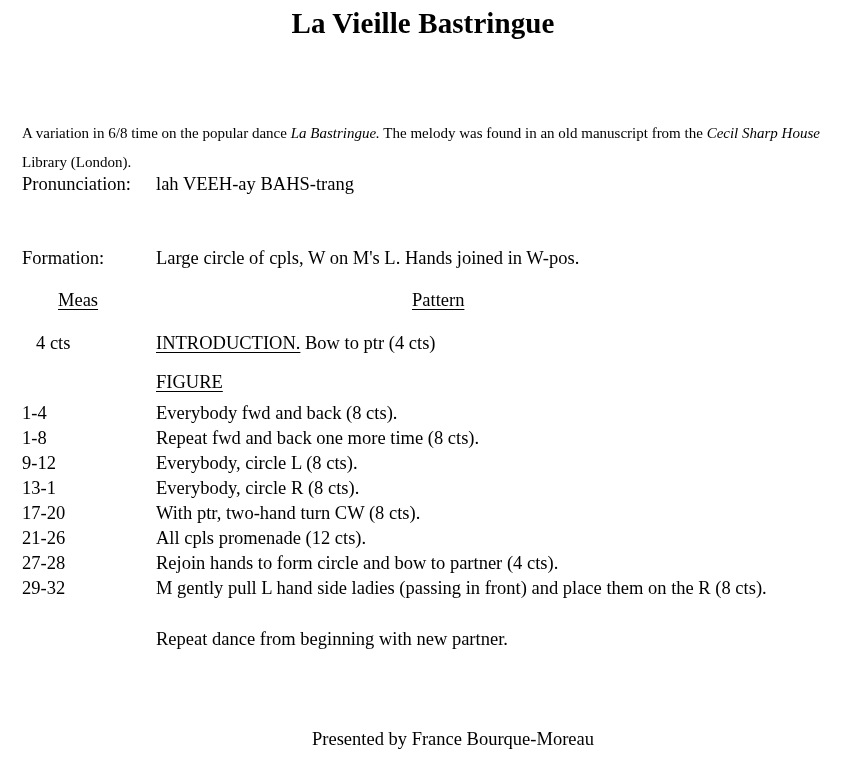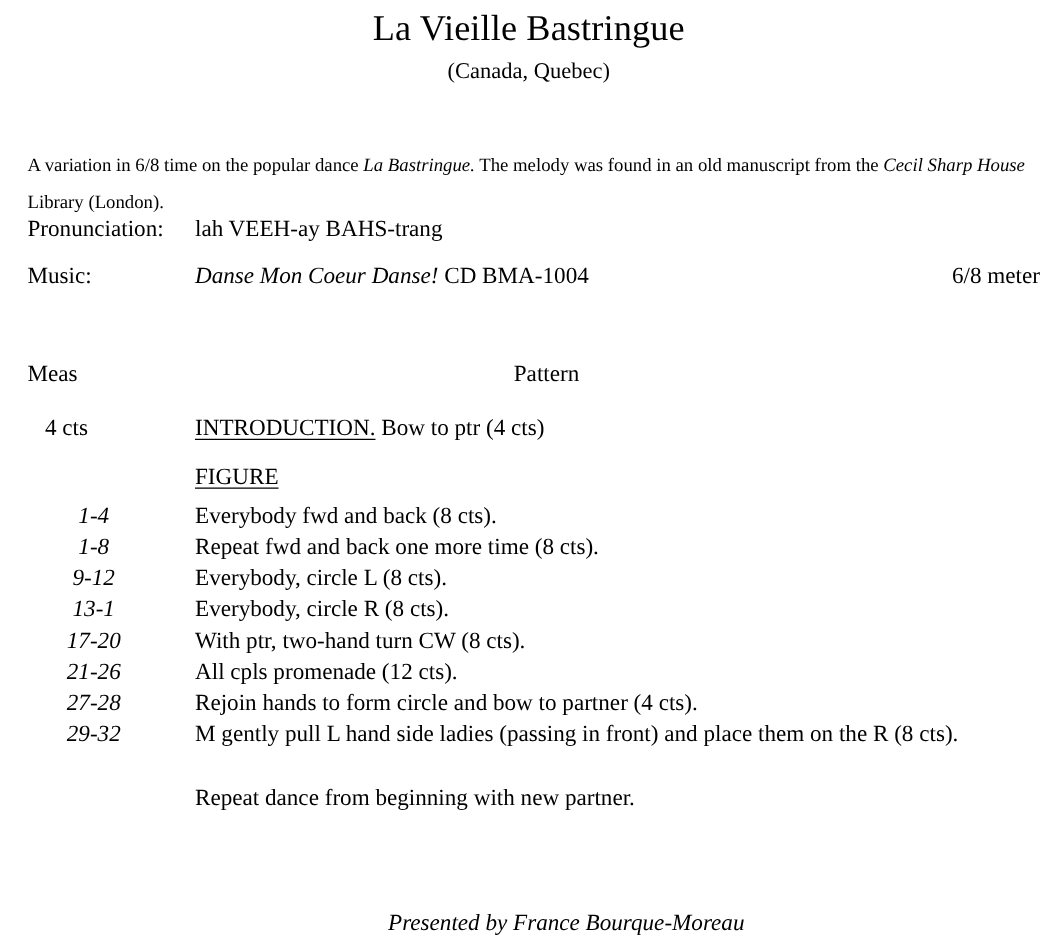--- a/index.html
+++ b/index.html
@@ -24,21 +24,21 @@
   }
 
   
   .doc-title {
     position: absolute;
     top: 6px;
     left: 0;
     width: 846px;
     text-align: center;
     font-size: 29px;
-    font-weight: normal;
+    font-weight: bold;
     letter-spacing: 0.1px;
     line-height: 34px;
   }
   .doc-subtitle {
     position: absolute;
     top: 44px;
     left: 0;
     width: 846px;
     text-align: center;
     font-size: 18px;
@@ -84,45 +84,46 @@
   #row-pronunciation { top: 172px; }
   #row-music         { top: 209px; }
   #row-formation     { top: 246px; }
 
   
   .col-header {
     position: absolute;
     top: 288px;
     font-size: 18.5px;
     line-height: 24px;
+    text-decoration: underline;
     text-underline-offset: 3px;
+    margin-left: 36px;
   }
   #hdr-meas    { left: 22px; }
-  #hdr-pattern { left: 411px; }
+  #hdr-pattern { left: 376px; }
 
   
   .body-row {
     position: absolute;
     left: 0;
     width: 846px;
     font-size: 18.5px;
     line-height: 24px;
   }
   .body-row .meas {
     position: absolute;
     left: 36px;
     width: 110px;
     text-align: left;
   }
   .body-row .meas.num {
     left: 22px;
     width: 106px;
-    text-align: center;
+    text-align: left;
     padding-right: 0;
-    font-style: italic;
   }
   .body-row .pat {
     position: absolute;
     left: 156px;
     width: 676px;
     text-align: left;
   }
   .u {
     text-decoration: underline;
     text-underline-offset: 3px;
@@ -146,41 +147,39 @@
   .footer-credit {
     position: absolute;
     top: 727px;
     left: 0;
     width: 846px;
     text-align: center;
     font-size: 18.5px;
     line-height: 24px;
     padding-left: 60px;
     box-sizing: border-box;
-    font-style: italic;
   }
 </style>
 </head>
 <body>
 
 <div class="page">
 
   <div class="doc-title">La Vieille Bastringue</div>
-  <div class="doc-subtitle">(Canada, Quebec)</div>
 
   <p class="intro"><span>A variation in 6/8 time on the popular dance </span><i>La Bastringue.</i><span> The melody was found in an old manuscript from the </span><i>Cecil Sharp House</i><span> Library (London).</span></p>
 
   <div class="info-row" id="row-pronunciation">
     <span class="lbl">Pronunciation:</span><span class="val">lah VEEH-ay BAHS-trang</span>
   </div>
 
-  <div class="info-row" id="row-music">
-    <span class="lbl">Music:</span><span class="val"><i>Danse Mon Coeur Danse!</i><span> CD BMA-1004</span></span><span class="meter">6/8 meter</span>
-  </div>
-
+
+  <div class="info-row" id="row-formation">
+    <span class="lbl">Formation:</span><span class="val">Large circle of cpls, W on M's L. Hands joined in W-pos.</span>
+  </div>
 
   <div class="col-header" id="hdr-meas">Meas</div>
   <div class="col-header" id="hdr-pattern">Pattern</div>
 
   <div class="body-row" id="row-intro">
     <span class="meas">4 cts</span>
     <span class="pat"><span class="u">INTRODUCTION.</span><span> Bow to ptr (4 cts)</span></span>
   </div>
 
   <div class="body-row" id="row-figure">

